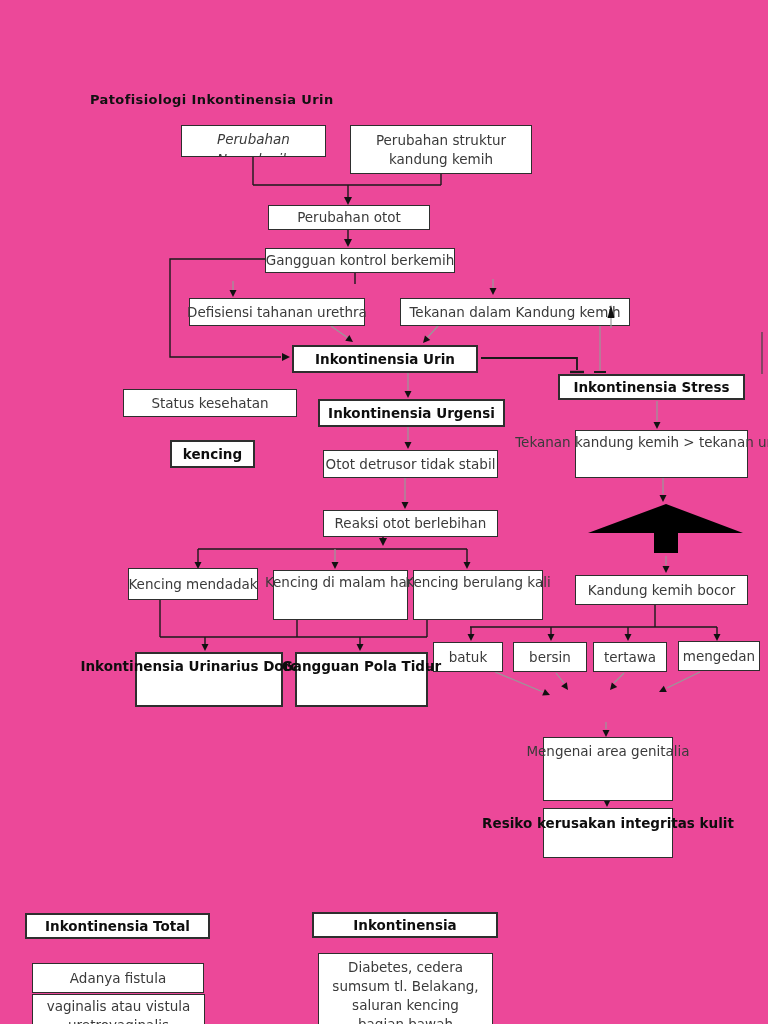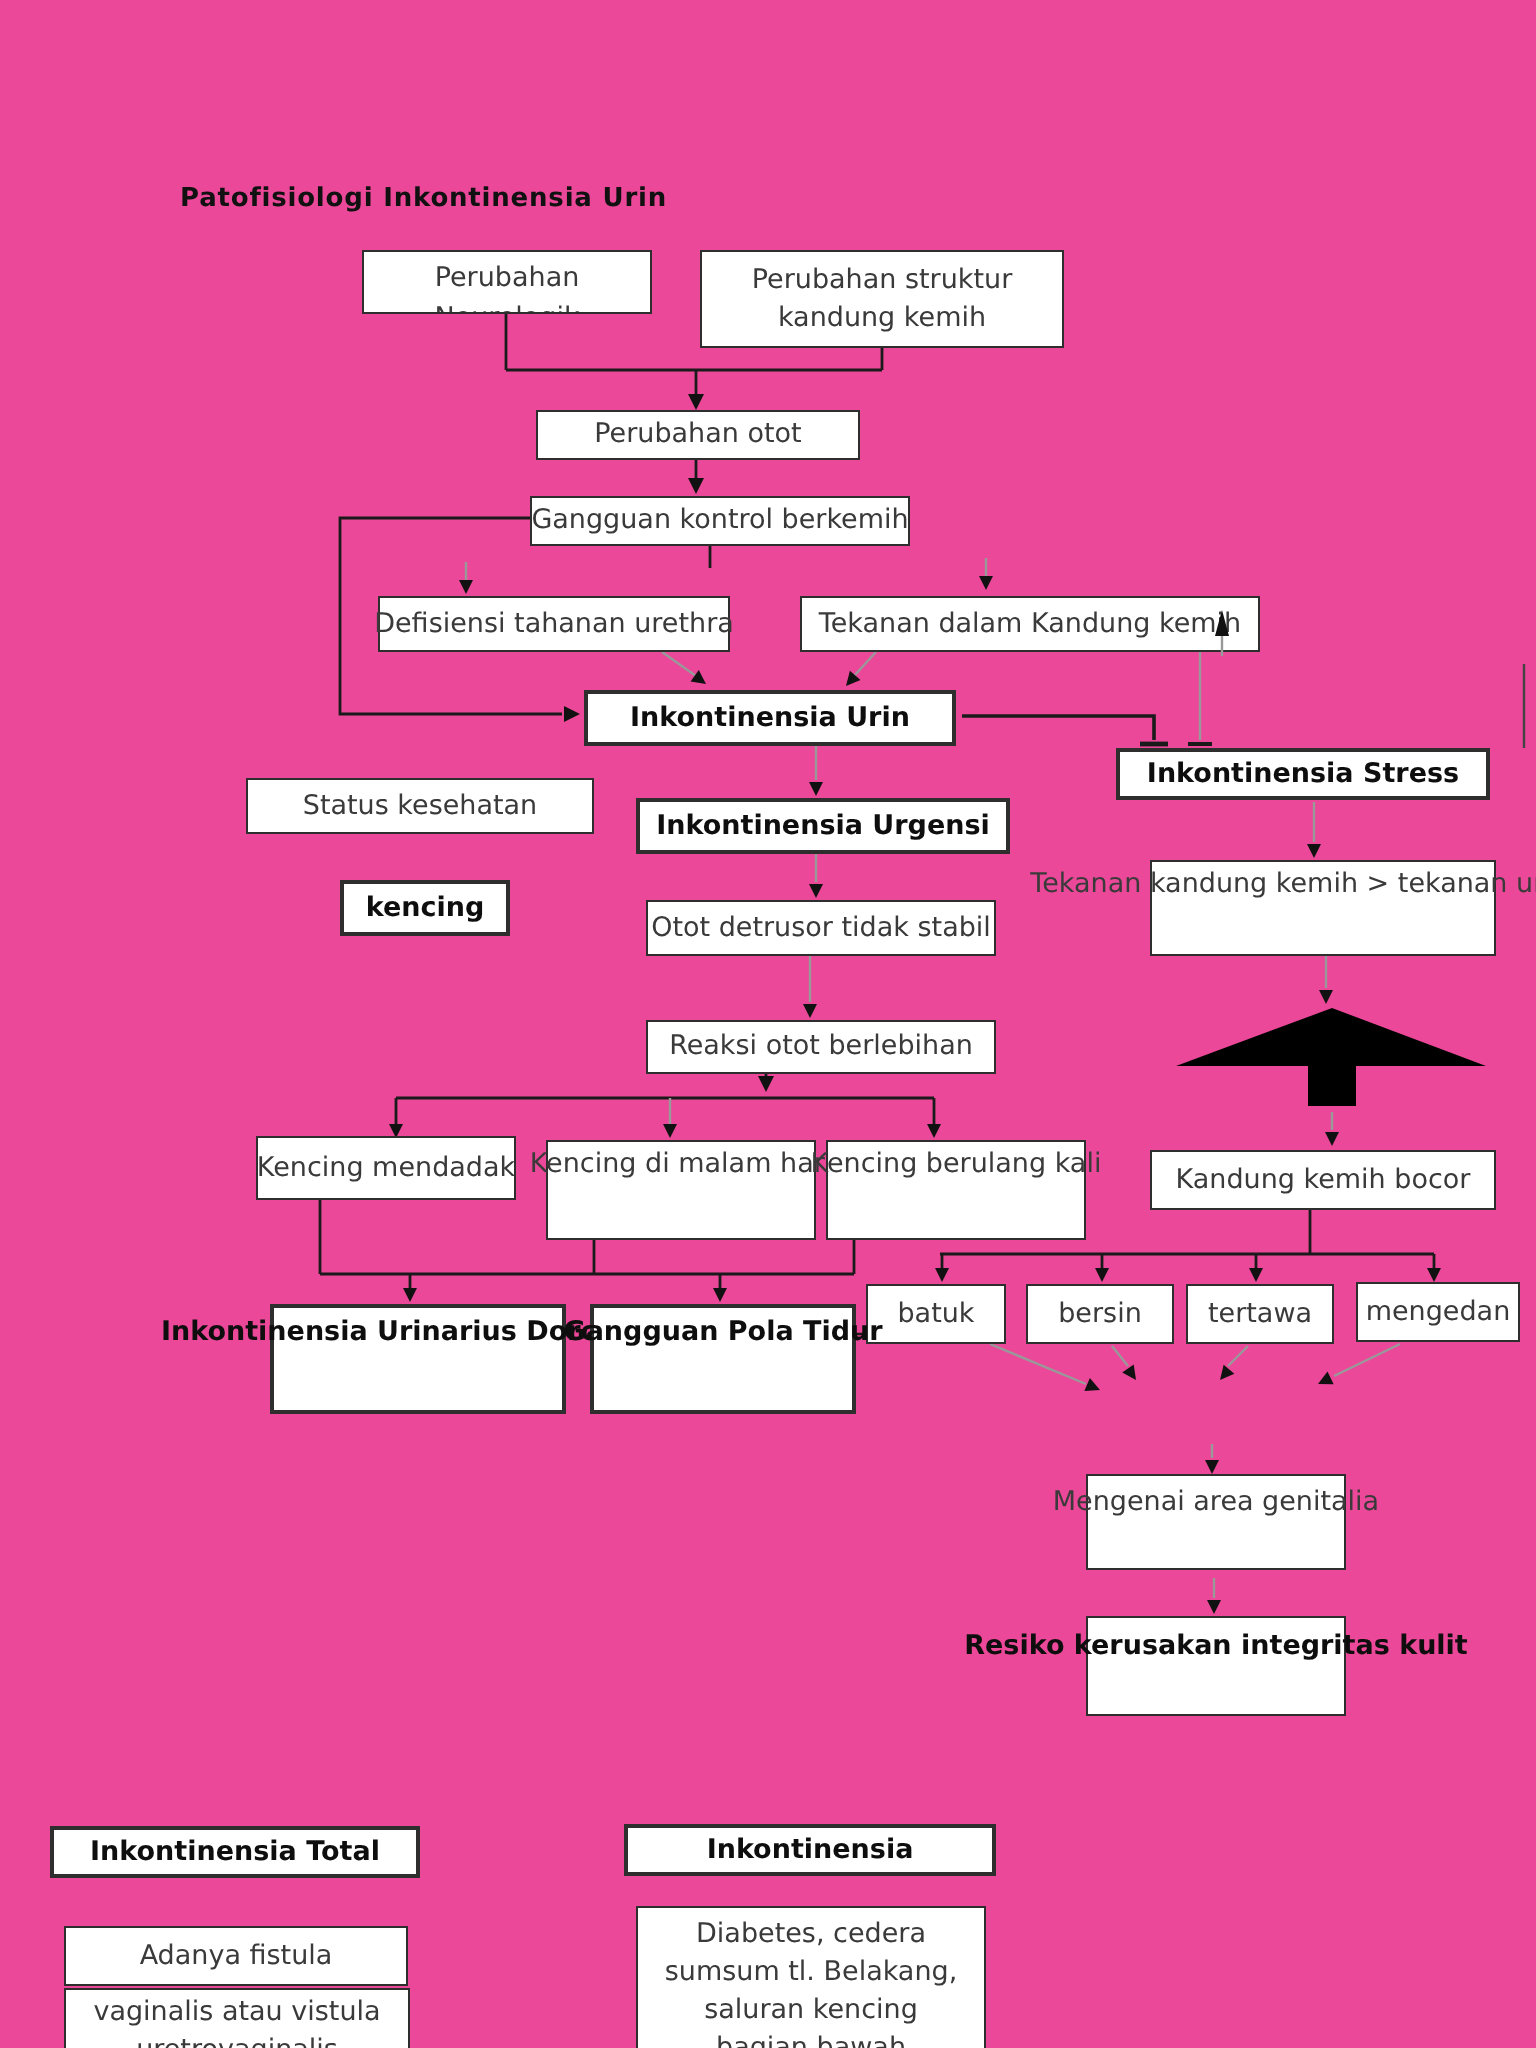--- a/index.html
+++ b/index.html
@@ -11,21 +11,21 @@
   #wires-top{z-index:3;}
   .box{
     position:absolute;z-index:2;background:#fff;border:1.4px solid #2e2e2e;
     display:flex;flex-direction:column;align-items:center;justify-content:center;
     text-align:center;font-size:13.5px;color:#3a3a3a;line-height:19px;
     box-sizing:border-box;
   }
   .box span{display:block;white-space:nowrap;}
   .bold{font-weight:bold;color:#0e0e0e;border-width:2px;}
   .top{justify-content:flex-start;padding-top:2px;}
-  .clip{overflow:hidden;}
+  .clip{overflow:hidden;font-style:italic;}
   #title{
     position:absolute;left:90px;top:92px;z-index:2;font-size:13px;font-weight:bold;
     color:#111;letter-spacing:0.4px;white-space:nowrap;
   }
 </style>
 </head>
 <body>
 
 <div id="page">
 
@@ -201,21 +201,21 @@
 
   <div class="box bold top" style="left:135px;top:652px;width:148px;height:55px;padding-top:3px;">
     <span>Inkontinensia Urinarius Dorongan</span>
   </div>
 
   <div class="box bold top" style="left:295px;top:652px;width:133px;height:55px;padding-top:3px;">
     <span>Gangguan Pola Tidur</span>
   </div>
 
 
-  <div class="box top" style="left:543px;top:737px;width:130px;height:48px;padding-top:4px;">
+  <div class="box top" style="left:543px;top:737px;width:130px;height:64px;padding-top:4px;">
     <span>Mengenai area genitalia</span>
   </div>
 
   <div class="box bold top" style="left:543px;top:808px;width:130px;height:50px;padding-top:5px;border-width:1.6px;">
     <span>Resiko kerusakan integritas kulit</span>
   </div>
 
   <div class="box bold" style="left:25px;top:913px;width:185px;height:26px;">
     <span>Inkontinensia Total</span>
   </div>

